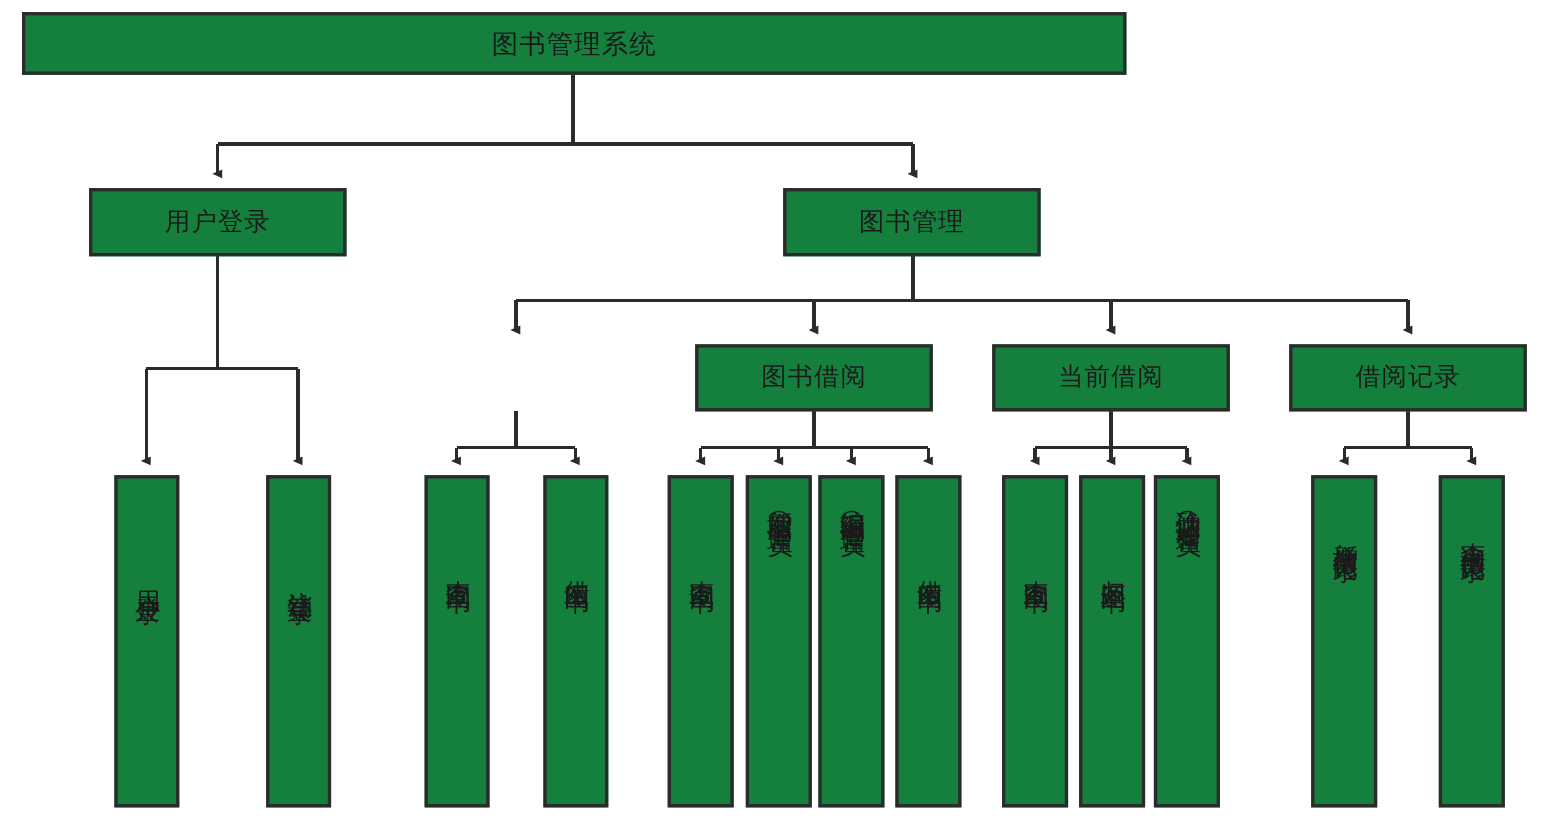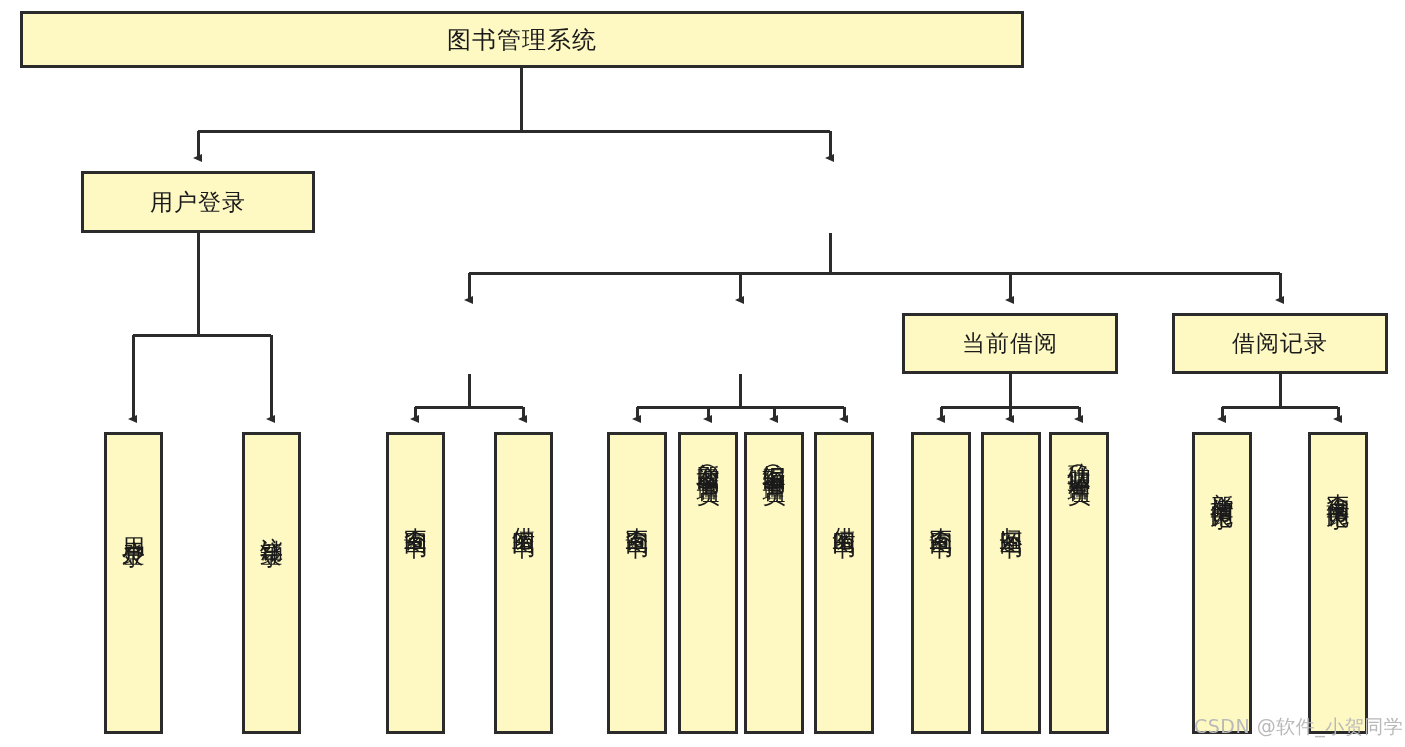--- a/index.html
+++ b/index.html
@@ -4,21 +4,21 @@
 <style>
   html,body{margin:0;padding:0;background:#ffffff;}
   body{
     width:1405px;height:747px;overflow:hidden;
     font-family:"DejaVu Sans","Liberation Sans",sans-serif;
   }
   #stage{position:relative;width:1405px;height:747px;background:#fff;}
   svg.diagram{position:absolute;left:0;top:0;width:1405px;height:747px;}
   .node-box{
     position:absolute;box-sizing:border-box;
-    border:3px solid #2b2b2b;background:#fef9c3;
+    border:3px solid #2b2b2b;background:#15803d;
     display:flex;align-items:center;justify-content:center;
     color:#1a1a1a;
   }
   .node-box.h{ }
   .node-label-h{
     font-size:23px;line-height:1;letter-spacing:1px;white-space:nowrap;
   }
   .node-box.root .node-label-h{font-size:24px;}
   .node-box.v{
     align-items:flex-start;justify-content:center;padding-top:6px;
@@ -96,21 +96,27 @@
     </g>
   </svg>
 
   <div class="node-box h root" style="left:20px;top:11px;width:1004px;height:57px;">
     <span class="node-label-h">图书管理系统</span>
   </div>
 
   <div class="node-box h" style="left:81px;top:171px;width:234px;height:62px;">
     <span class="node-label-h">用户登录</span>
   </div>
+  <div class="node-box h" style="left:712px;top:171px;width:234px;height:62px;">
+    <span class="node-label-h">图书管理</span>
+  </div>
 
+  <div class="node-box h" style="left:632px;top:313px;width:216px;height:61px;">
+    <span class="node-label-h">图书借阅</span>
+  </div>
   <div class="node-box h" style="left:1172px;top:313px;width:216px;height:61px;">
     <span class="node-label-h">借阅记录</span>
   </div>
   <div class="node-box h" style="left:902px;top:313px;width:216px;height:61px;">
     <span class="node-label-h">当前借阅</span>
   </div>
 
   <div class="node-box v" style="left:104px;top:432px;width:59px;height:302px;">
     <span class="node-label-v" style="margin-top:78px;">用户登录</span>
   </div>
@@ -148,15 +154,14 @@
     <span class="node-label-v" style="margin-top:4px;">确认归还（管理员）</span>
   </div>
 
   <div class="node-box v" style="left:1192px;top:432px;width:60px;height:302px;">
     <span class="node-label-v" style="margin-top:34px;">新增借阅记录</span>
   </div>
   <div class="node-box v" style="left:1308px;top:432px;width:60px;height:302px;">
     <span class="node-label-v" style="margin-top:34px;">查询借阅记录</span>
   </div>
 
-  <div class="watermark">CSDN @软件_小贺同学</div>
 
 </div>
 
 </body></html>

